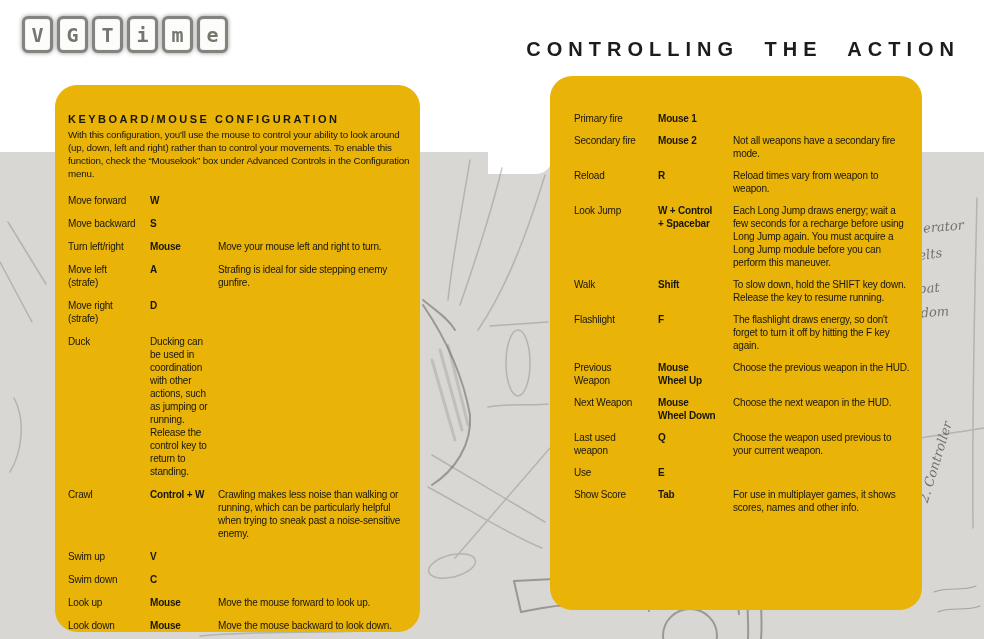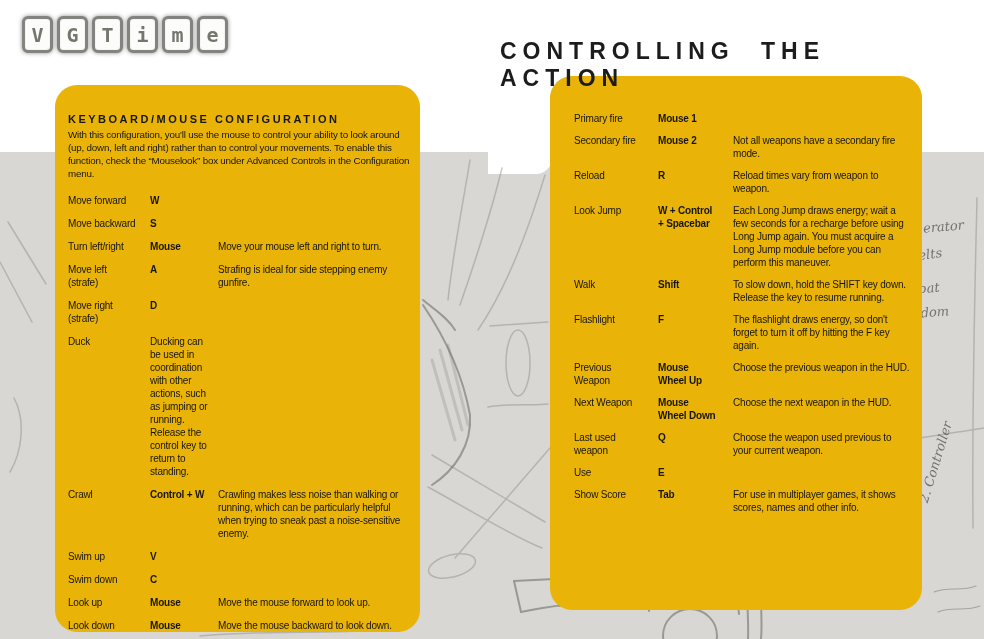--- a/index.html
+++ b/index.html
@@ -17,21 +17,21 @@
   .logo .lbox{
     width:25px;height:31px;border:3px solid #83837f;border-radius:6px;background:#fcfcfa;
     color:#76766f;font-weight:bold;font-size:20px;line-height:1;
     display:flex;align-items:center;justify-content:center;
     box-shadow:0 0 4px rgba(50,50,45,.55), inset 0 0 1px rgba(50,50,45,.4);
     font-family:"DejaVu Sans Mono","Liberation Mono",monospace;
   }
   
   .page-title{
     position:absolute;left:500px;top:38px;width:460px;z-index:3;
-    text-align:left;font-size:23px;letter-spacing:6px;word-spacing:14px;
+    text-align:right;font-size:20px;letter-spacing:6px;word-spacing:14px;
     color:#1c1c1c;font-weight:bold;font-family:"Liberation Sans",sans-serif;
   }
   
   .panel{
     position:absolute;background:#eab308;border-radius:22px;z-index:2;
     box-sizing:border-box;overflow:hidden;color:#17170f;
   }
   .panel-left{left:55px;top:85px;width:365px;height:547px;padding:28px 8px 0 13px;}
   .panel-right{left:550px;top:76px;width:372px;height:534px;padding:36px 10px 0 24px;}
   .panel-heading{font-size:11px;font-weight:bold;letter-spacing:2.5px;margin:0 0 3px 0;}

